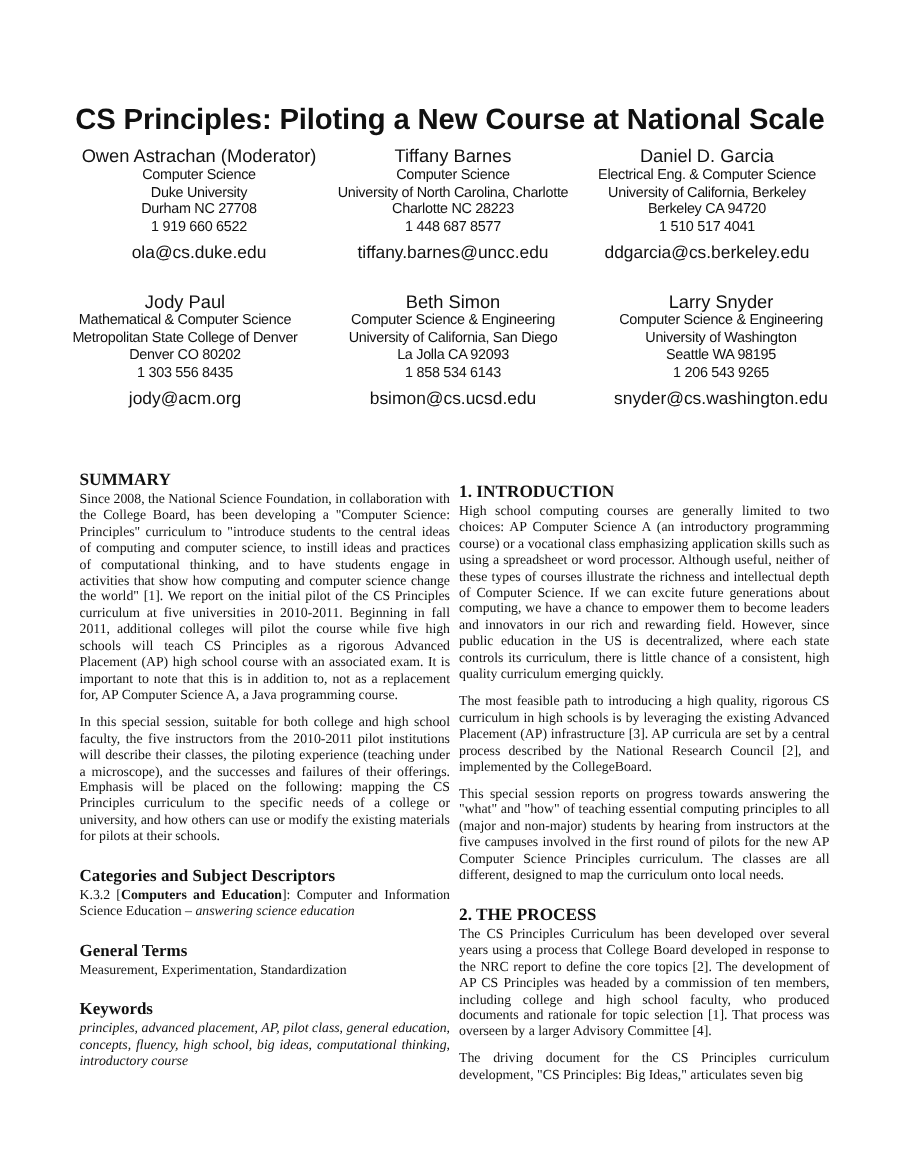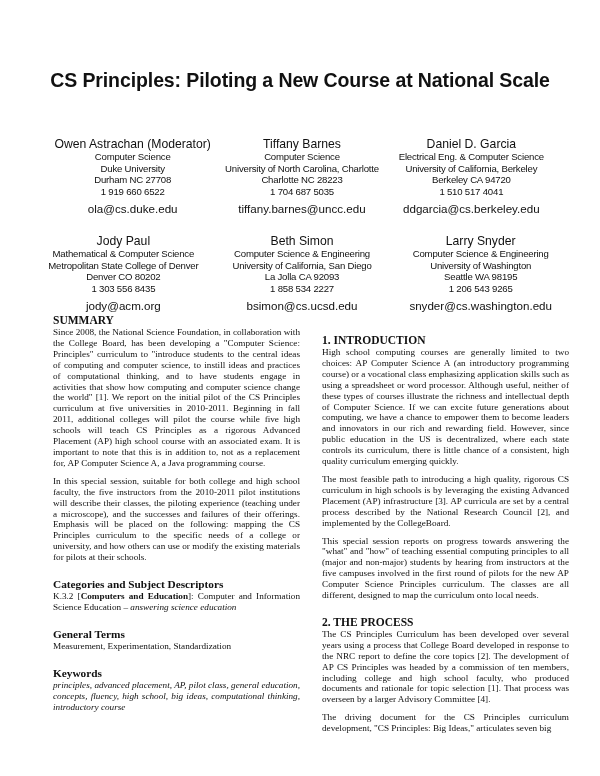--- a/index.html
+++ b/index.html
@@ -1,27 +1,27 @@
 <!DOCTYPE html>
 <html><head>
 <meta charset="utf-8">
 <style>
   html,body{margin:0;padding:0;background:#fff;}
   body{width:600px;height:776px;position:relative;overflow:hidden;color:#111;}
   .title{position:absolute;left:0;width:600px;top:69px;text-align:center;font-family:"Liberation Sans",sans-serif;font-weight:bold;font-size:19.5px;letter-spacing:-0.1px;}
   .authors{position:absolute;left:48px;width:508px;display:flex;justify-content:space-between;font-family:"Liberation Sans",sans-serif;text-align:center;}
   .authors.r1{top:97px;}
   .authors.r2{top:194px;gap:28px;}
-  .author{width:170px;display:flex;flex-direction:column;align-items:center;margin-top:40px;}
+  .author{width:170px;display:flex;flex-direction:column;align-items:center;}
   .aname{font-size:12.2px;line-height:14px;white-space:nowrap;}
   .aline{font-size:9.6px;line-height:11.5px;white-space:nowrap;letter-spacing:-0.2px;}
   .aemail{font-size:11.6px;line-height:14px;margin-top:5px;white-space:nowrap;}
   .col{position:absolute;top:314px;width:247px;font-family:"Liberation Serif",serif;font-size:9.2px;line-height:10.9px;}
   .col.left{left:53px;}
-  .col.right{left:322px;margin-top:12px;}
+  .col.right{left:306px;}
   .h{font-family:"Liberation Serif",serif;font-weight:bold;font-size:11.5px;line-height:13px;margin:0;}
   .hs{font-family:Liberation Serif, serif;font-weight:bold;font-size:11.3px;line-height:13px;margin:0;}
   p{margin:0 0 7px 0;text-align:justify;}
   .gap{height:8px;}
   em{font-style:italic;}
 </style>
 </head>
 <body>
 
 <div class="title">CS Principles: Piloting a New Course at National Scale</div>
@@ -33,21 +33,21 @@
     <div class="aline">Duke University</div>
     <div class="aline">Durham NC 27708</div>
     <div class="aline">1 919 660 6522</div>
     <div class="aemail">ola@cs.duke.edu</div>
   </div>
   <div class="author">
     <div class="aname">Tiffany Barnes</div>
     <div class="aline">Computer Science</div>
     <div class="aline">University of North Carolina, Charlotte</div>
     <div class="aline">Charlotte NC 28223</div>
-    <div class="aline">1 704 687 5035</div>
+    <div class="aline">1 448 687 8577</div>
     <div class="aemail">tiffany.barnes@uncc.edu</div>
   </div>
   <div class="author">
     <div class="aname">Daniel D. Garcia</div>
     <div class="aline">Electrical Eng. &amp; Computer Science</div>
     <div class="aline">University of California, Berkeley</div>
     <div class="aline">Berkeley CA 94720</div>
     <div class="aline">1 510 517 4041</div>
     <div class="aemail">ddgarcia@cs.berkeley.edu</div>
   </div>
@@ -60,21 +60,21 @@
     <div class="aline">Metropolitan State College of Denver</div>
     <div class="aline">Denver CO 80202</div>
     <div class="aline">1 303 556 8435</div>
     <div class="aemail">jody@acm.org</div>
   </div>
   <div class="author">
     <div class="aname">Beth Simon</div>
     <div class="aline">Computer Science &amp; Engineering</div>
     <div class="aline">University of California, San Diego</div>
     <div class="aline">La Jolla CA 92093</div>
-    <div class="aline">1 858 534 2227</div>
+    <div class="aline">1 858 534 6143</div>
     <div class="aemail">bsimon@cs.ucsd.edu</div>
   </div>
   <div class="author">
     <div class="aname">Larry Snyder</div>
     <div class="aline">Computer Science &amp; Engineering</div>
     <div class="aline">University of Washington</div>
     <div class="aline">Seattle WA 98195</div>
     <div class="aline">1 206 543 9265</div>
     <div class="aemail">snyder@cs.washington.edu</div>
   </div>

